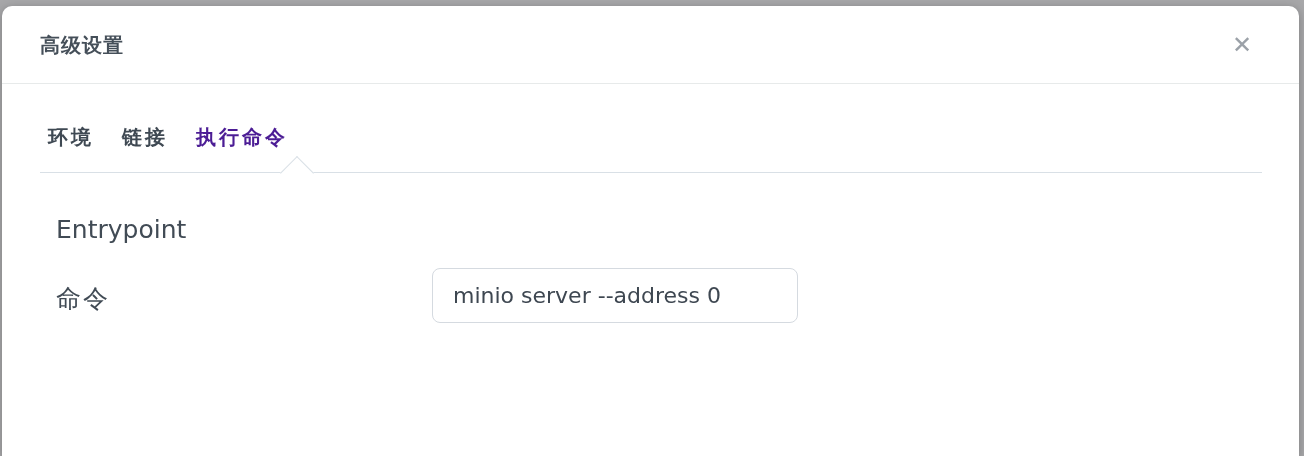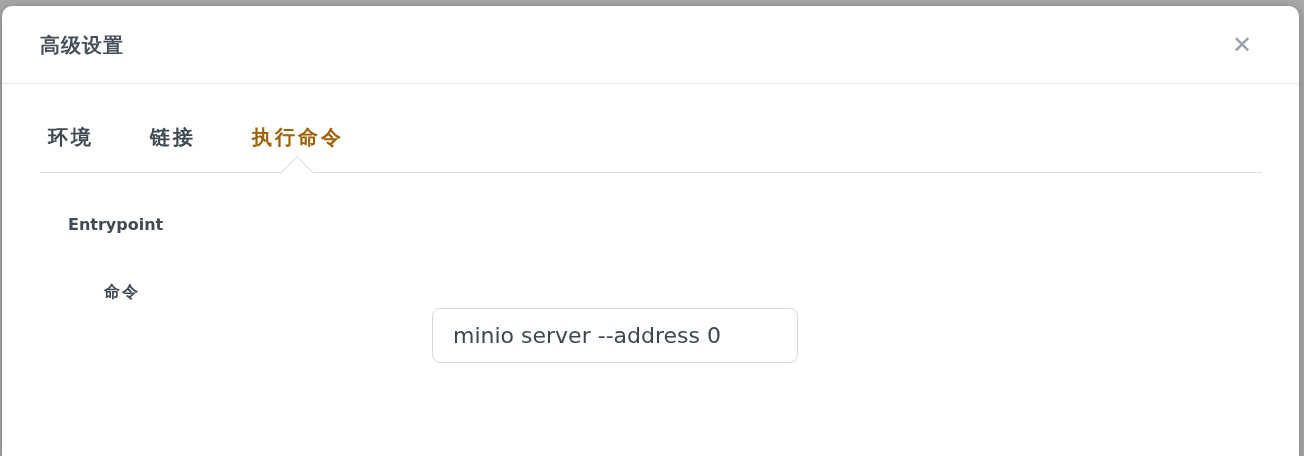--- a/index.html
+++ b/index.html
@@ -63,31 +63,31 @@
     width: 100%;
     height: 1px;
     background: #e7eaea;
   }
   
   .tabbar {
     position: absolute;
     left: 46px;
     top: 118px;
     display: flex;
-    gap: 56px;
+    gap: 28px;
   }
   .tab {
     font-size: 20px;
     font-weight: bold;
     color: #3f4953;
     letter-spacing: 3px;
     cursor: pointer;
     white-space: nowrap;
   }
-  .tab.active { color: #a16207; }
+  .tab.active { color: #4c1d95; }
   .tab-underline {
     position: absolute;
     left: 38px;
     top: 166px;
     width: 1222px;
     height: 1px;
     background: #d9e0e6;
   }
   .tab-notch {
     position: absolute;
@@ -97,27 +97,26 @@
     height: 24px;
     background: #ffffff;
     border-top: 1px solid #d9e0e6;
     border-left: 1px solid #d9e0e6;
     transform: rotate(45deg);
     z-index: 2;
   }
   
   .row-label {
     position: absolute;
-    left: 66px;
-    font-size: 16px;
+    left: 54px;
+    font-size: 25px;
     color: #414b55;
-    font-weight: bold;
   }
   .label-entrypoint { top: 209px; }
-  .label-command { top: 276px; letter-spacing: 2px; margin-left: 36px; }
+  .label-command { top: 276px; letter-spacing: 2px; }
   .value-entrypoint {
     position: absolute;
     left: 428px;
     top: 207px;
     font-size: 22px;
     color: #3e4751;
   }
   .command-input {
     position: absolute;
     left: 430px;
@@ -127,21 +126,20 @@
     border: 1px solid #d5dae0;
     border-radius: 8px;
     padding: 0 4px 0 20px;
     font-family: "DejaVu Sans", "Liberation Sans", sans-serif;
     font-size: 22px;
     color: #3e4751;
     background: #ffffff;
     outline: none;
     white-space: nowrap;
     overflow: hidden;
-    margin-top: 40px;
   }
   
   .watermark {
     position: absolute;
     left: 1056px;
     top: 370px;
     font-size: 32px;
     color: #cccccc;
     text-shadow: 1px 1px 0 #ffffff, -1px -1px 0 #c0c0c0;
     white-space: nowrap;

